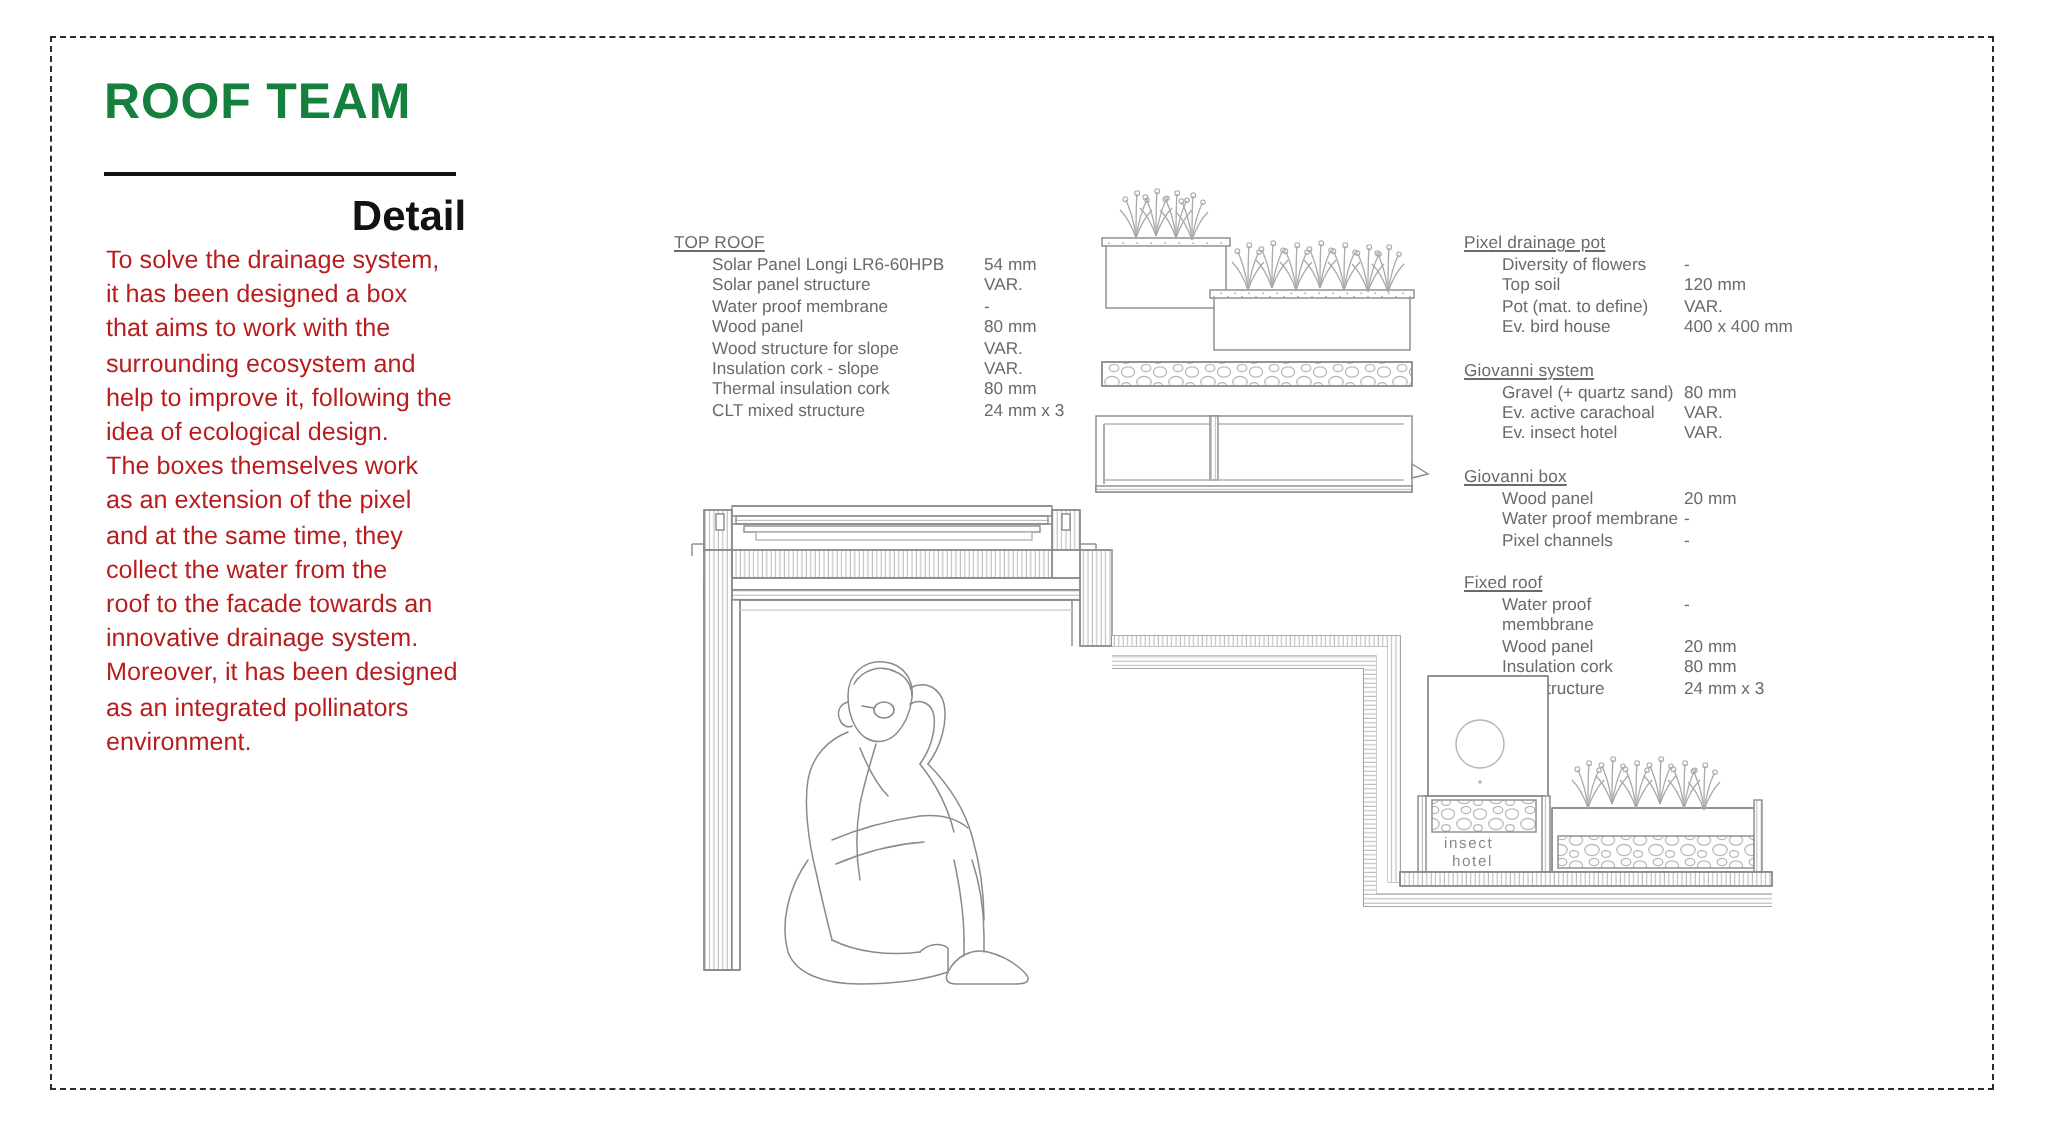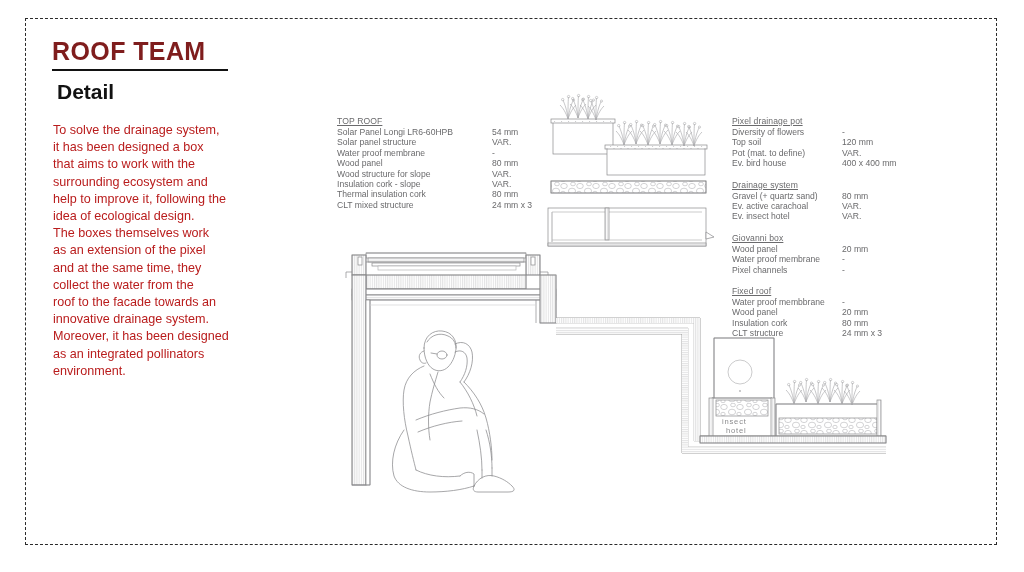--- a/index.html
+++ b/index.html
@@ -32,34 +32,35 @@
   #title-block {
     position: absolute;
     left: 52px;
     top: 38px;
     width: 300px;
   }
   #main-title {
     font-size: 25px;
     font-weight: bold;
     letter-spacing: 0.4px;
-    color: #7f1d1d;
+    color: #15803d;
     margin: 0;
     line-height: 1.1;
     display: inline-block;
     border-bottom: 2.4px solid #121212;
-    padding-bottom: 3px;
+    padding-bottom: 20px;
     padding-right: 22px;
   }
   #sub-title {
     font-size: 21px;
     font-weight: bold;
     color: #121212;
     margin: 9px 0 0 5px;
     line-height: 1.1;
+    text-align: center;
   }
 
   
   #description {
     position: absolute;
     left: 53px;
     top: 122px;
     width: 225px;
     font-size: 12.6px;
     line-height: 17.2px;
@@ -74,20 +75,21 @@
     color: #6a6a6c;
     text-decoration: underline;
     margin-bottom: 1px;
     letter-spacing: 0.1px;
   }
   .spec-row {
     display: flex;
     font-size: 8.6px;
     line-height: 10.4px;
     color: #6a6a6c;
+    margin-left: 19px;
   }
   .spec-label { width: 100%; }
   .spec-value { flex: none; }
 
   #spec-top-roof {
     position: absolute;
     left: 337px;
     top: 116px;
     width: 220px;
   }
@@ -191,21 +193,21 @@
       <div class="spec-row">
         <span class="spec-label">Pot (mat. to define)</span>
         <span class="spec-value">VAR.</span>
       </div>
       <div class="spec-row">
         <span class="spec-label">Ev. bird house</span>
         <span class="spec-value">400 x 400 mm</span>
       </div>
     </div>
     <div class="spec-group">
-      <div class="spec-title">Drainage system</div>
+      <div class="spec-title">Giovanni system</div>
       <div class="spec-row">
         <span class="spec-label">Gravel (+ quartz sand)</span>
         <span class="spec-value">80 mm</span>
       </div>
       <div class="spec-row">
         <span class="spec-label">Ev. active carachoal</span>
         <span class="spec-value">VAR.</span>
       </div>
       <div class="spec-row">
         <span class="spec-label">Ev. insect hotel</span>

